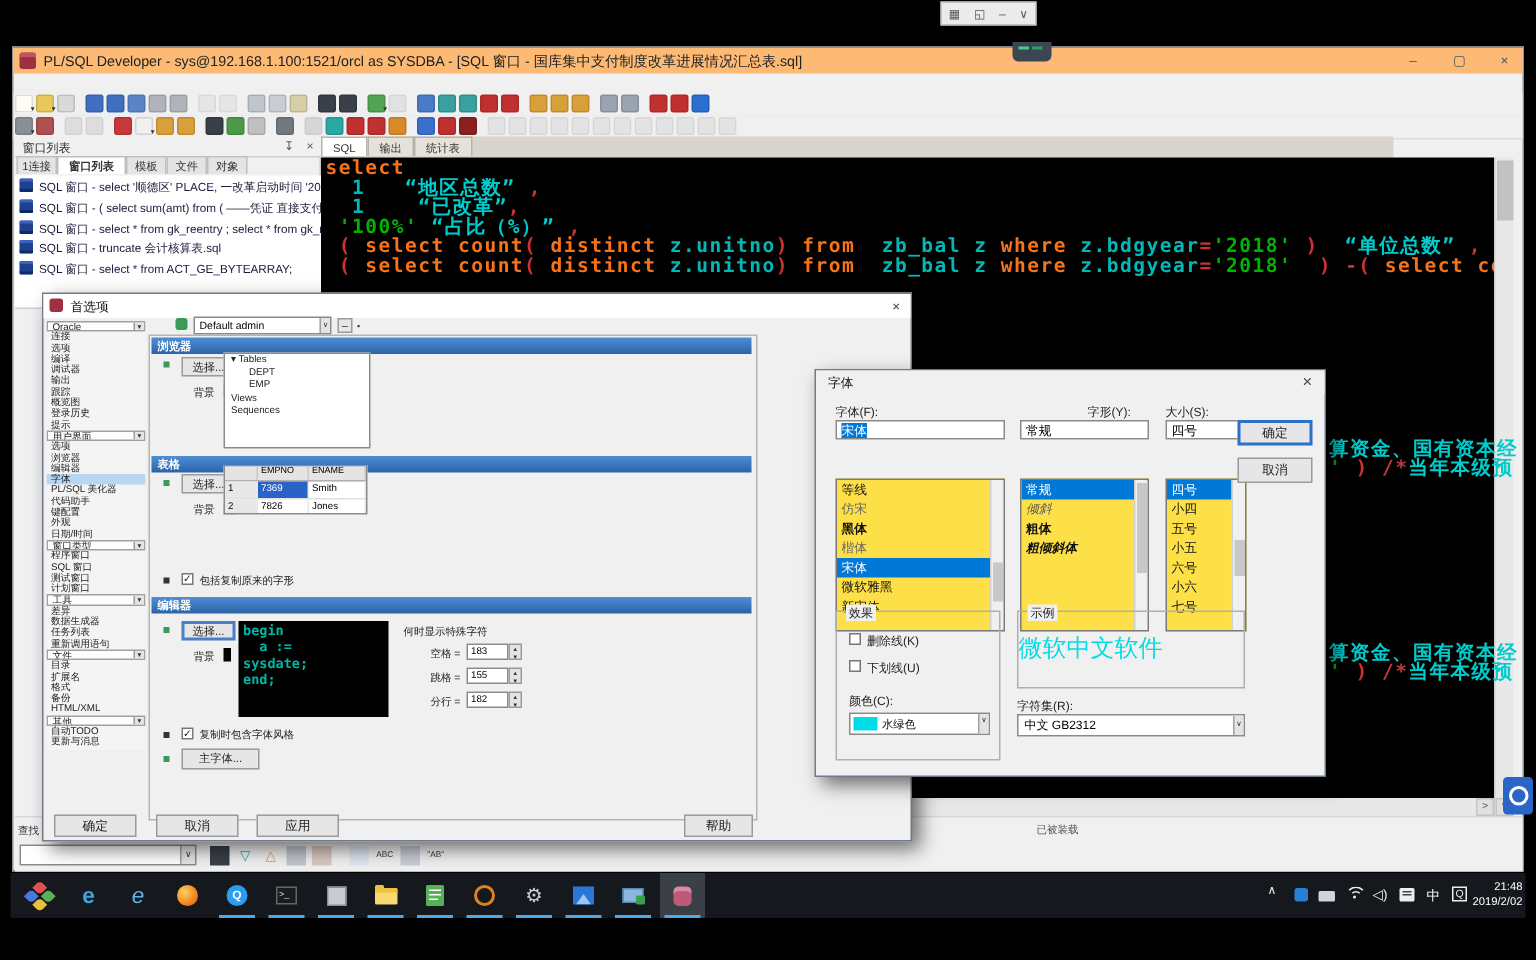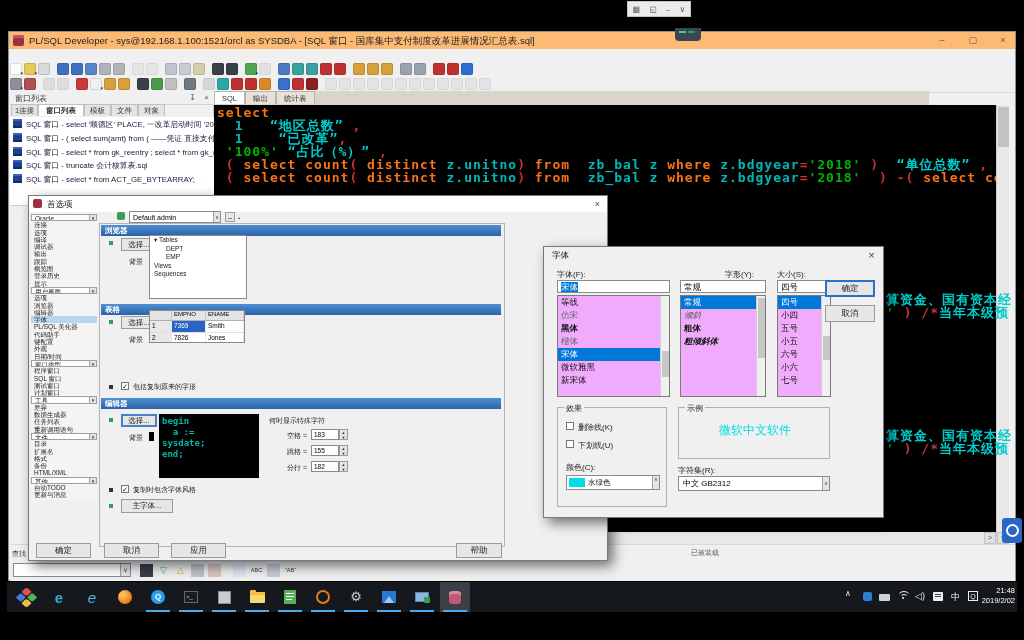--- a/index.html
+++ b/index.html
@@ -77,21 +77,21 @@
   .tree-row.combo{background:#fdfdfd;border:1px solid #a0a0a0;box-sizing:border-box;}
   .tree-row.sel{background:#b9d6f0;}
   .combo-arrow{position:absolute;right:0;top:0;width:7px;height:100%;background:#e4e4e4;border-left:1px solid #a0a0a0;
                font-size:5px;text-align:center;color:#333;box-sizing:border-box;}
   .whitebox{background:#ffffff;border:1px solid #8a8a8a;box-sizing:border-box;}
   .mini{font-size:7px;color:#222;white-space:nowrap;}
   .spin-arrows{width:9px;height:11px;background:#e4e4e4;border:1px solid #9b9b9b;box-sizing:border-box;
                font-size:4px;line-height:5px;text-align:center;color:#333;}
   
   .fd-label{font-size:8px;color:#222;}
-  .fd-list{background:#f0abfc;border:1px solid #7a7a7a;box-sizing:border-box;overflow:hidden;}
+  .fd-list{background:#fde047;border:1px solid #7a7a7a;box-sizing:border-box;overflow:hidden;margin-top:24px;}
   .fd-row{height:13px;line-height:13px;font-size:8.5px;color:#111;padding-left:3px;white-space:nowrap;overflow:hidden;}
   .fd-row.sel{background:#0078d7;color:#fff;}
   .fi-thin{color:#666;} .fi-bold{font-weight:bold;} .fi-it{font-style:italic;color:#555;}
   .fi-bi{font-weight:bold;font-style:italic;}
   .fd-scroll{position:absolute;right:0;top:0;width:9px;height:100%;background:#f0f0f0;border-left:1px solid #d0d0d0;box-sizing:border-box;}
   .fd-thumb{position:absolute;left:1px;width:7px;background:#c8c8c8;}
   .groupbox{border:1px solid #b0b0b0;box-sizing:border-box;}
   .group-label{position:absolute;top:-5px;left:6px;background:#f0f0f0;padding:0 2px;font-size:8px;color:#222;}
   
   #taskbar{left:7px;top:582px;width:1010px;height:30px;background:#15181c;z-index:10;}
@@ -506,21 +506,21 @@
           <div class="fd-label abs" style="position: absolute; left: 20px; top: 32px;">下划线(U)</div>
           <div class="fd-label abs" style="position: absolute; left: 8px; top: 54px;">颜色(C):</div>
           <div class="whitebox abs" style="position: absolute; left: 8px; top: 67px; width: 94px; height: 15px;">
             <div style="position: absolute; left: 2px; top: 2px; width: 16px; height: 9px; background: rgb(0, 221, 230);"></div>
             <div style="position: absolute; left: 21px; top: 2px; font-size: 7.5px;">水绿色</div>
             <div class="combo-arrow">∨</div>
           </div>
         </div>
         <div class="groupbox" style="position: absolute; left: 134px; top: 160px; width: 152px; height: 52px;">
           <div class="group-label">示例</div>
-          <div style="position: absolute; left: 0px; top: 14px; width: 152px; text-align: center; font-size: 12px; color: rgb(0, 221, 230);">微软中文软件</div>
+          <div style="position: absolute; left: 0px; top: 14px; width: 152px; font-size: 16px; color: rgb(0, 221, 230);">微软中文软件</div>
         </div>
         <div class="fd-label" style="position: absolute; left: 134px; top: 218px;">字符集(R):</div>
         <div class="whitebox nosel" style="position: absolute; left: 134px; top: 229px; width: 152px; height: 15px; font-size: 8px; line-height: 13px; padding-left: 4px;">中文 GB2312<div class="combo-arrow">∨</div></div>
       </div>
   </div>
 
   <div id="tv-icon" class="abs">
       <div id="tv-ring"></div>
     </div>
 

